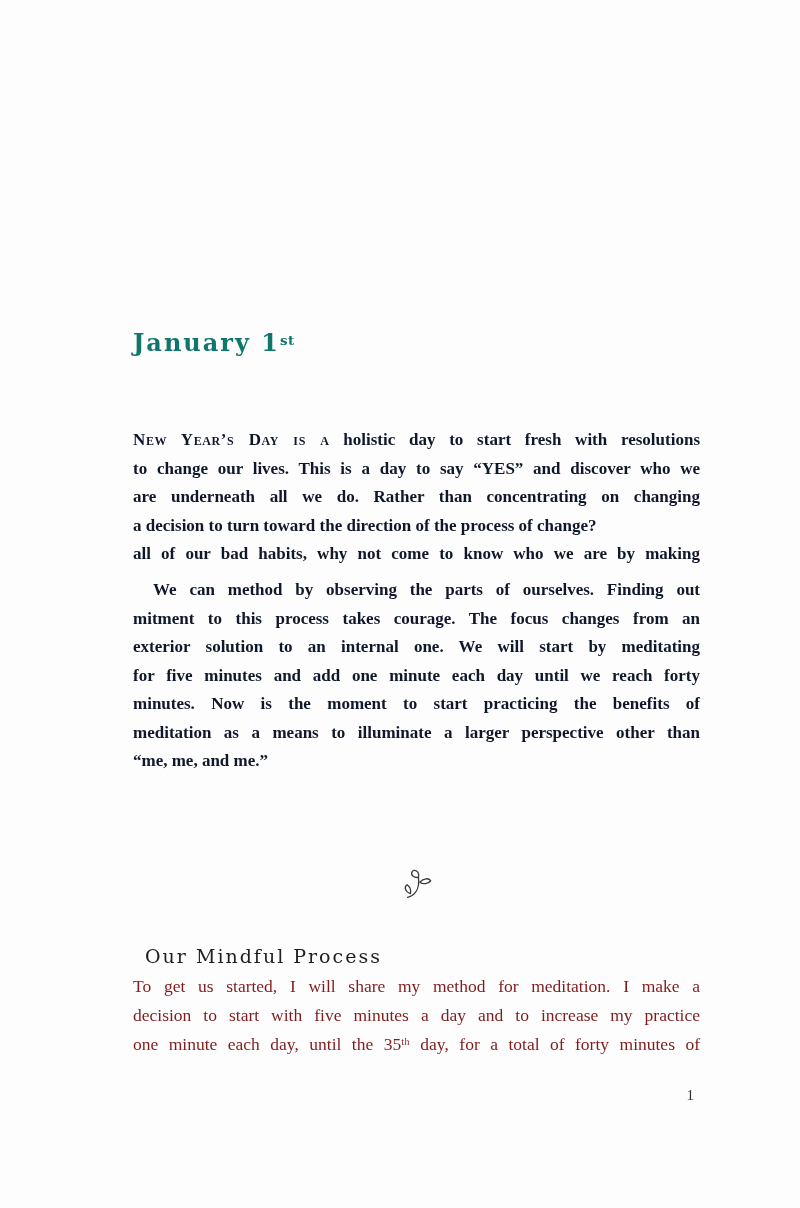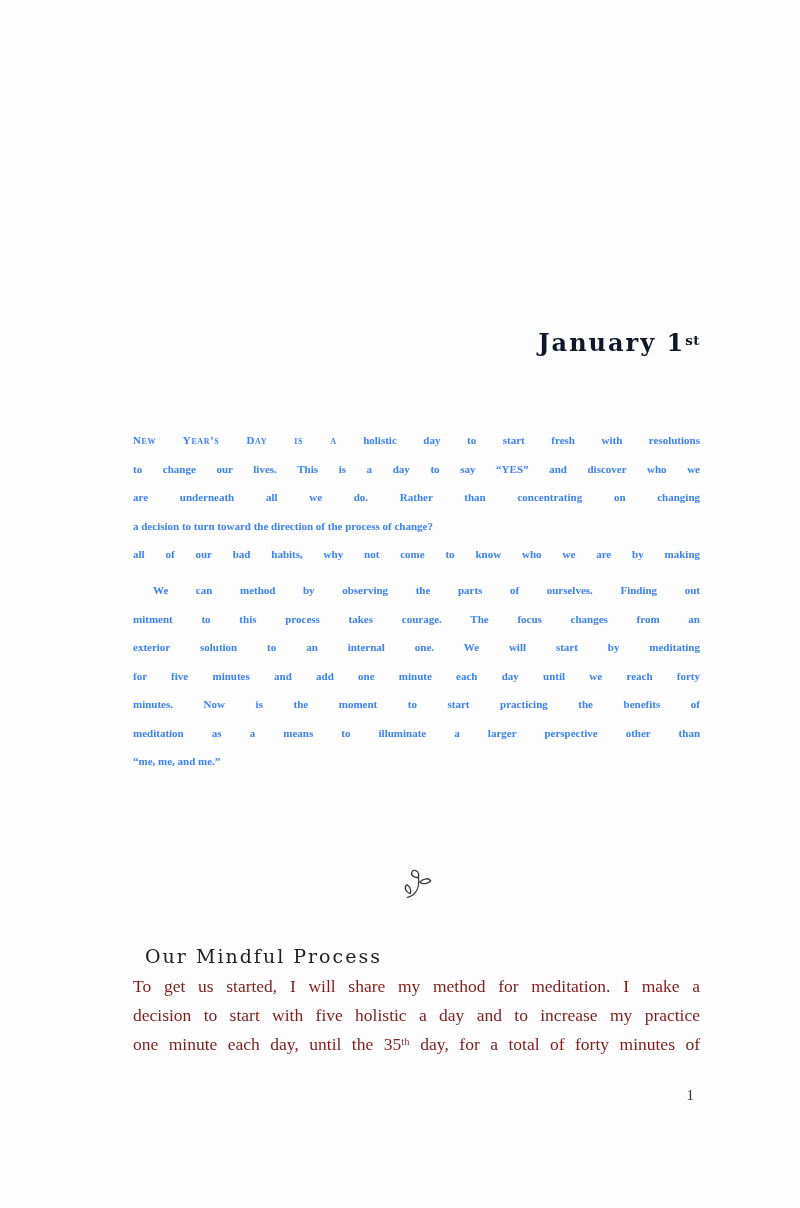--- a/index.html
+++ b/index.html
@@ -13,41 +13,41 @@
   }
   .block {
     position: absolute;
     left: 133px;
     width: 567px;
   }
   
   .title {
     top: 326px;
     margin: 0;
-    text-align: right;
+    text-align: left;
     font-family: "DejaVu Serif", "Liberation Serif", serif;
     font-weight: 700;
     font-size: 24px;
     line-height: 34px;
     letter-spacing: 2px;
-    color: #0f172a;
+    color: #0f766e;
   }
   .sup {
     font-size: 0.56em;
     position: relative;
     top: -0.48em;
     letter-spacing: 0.5px;
   }
   
   .para { font-family: "Liberation Serif", serif; }
   .para.bold {
     font-weight: 700;
-    font-size: 11px;
+    font-size: 17px;
     line-height: 28.5px;
-    color: #3b82f6;
+    color: #0f172a;
   }
   .para.regular {
     font-weight: 400;
     font-size: 17.5px;
     line-height: 29px;
     color: #7f1d1d;
   }
   .p1 { top: 426px; }
   .p2 { top: 576px; }
   .p3 { top: 972px; }
@@ -122,19 +122,19 @@
       <path d="M19.5 12 C 21 5.5, 15 2.5, 12.8 6 C 11 9.5, 14.5 12.5, 19.5 12 Z"></path>
       <path d="M21 17 C 25 12.5, 30.5 12.5, 32.5 15.5 C 30 19, 24 19.5, 21 17 Z"></path>
       <path d="M11 29 C 5.5 27.5, 4 22, 7.5 19.8 C 10.5 22, 11.8 26, 11 29 Z"></path>
     </svg>
   </div>
 
   <h2 class="block heading">Our Mindful Process</h2>
 
   <div class="block para regular p3">
     <div class="jline">To get us started, I will share my method for meditation. I make a</div>
-    <div class="jline">decision to start with five holistic a day and to increase my practice</div>
+    <div class="jline">decision to start with five minutes a day and to increase my practice</div>
     <div class="jline"><span>one minute each day, until the 35</span><span class="sup">th</span><span> day, for a total of forty minutes of</span></div>
   </div>
 
   <div class="block pagenum">1</div>
 
 </div>
 
 </body></html>

